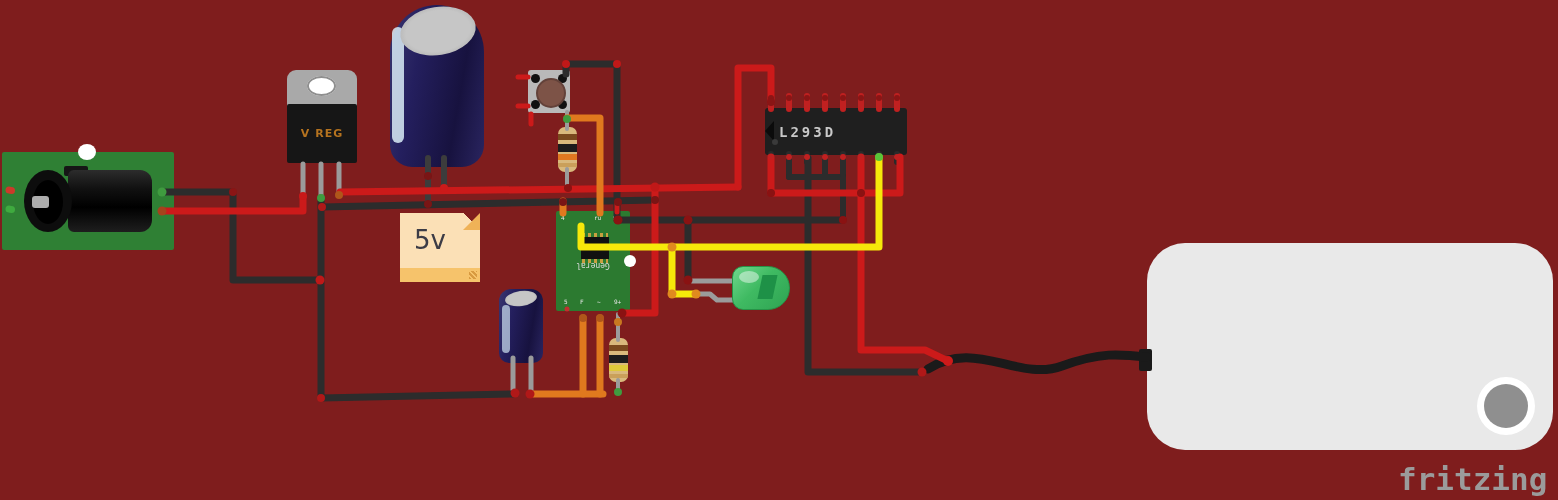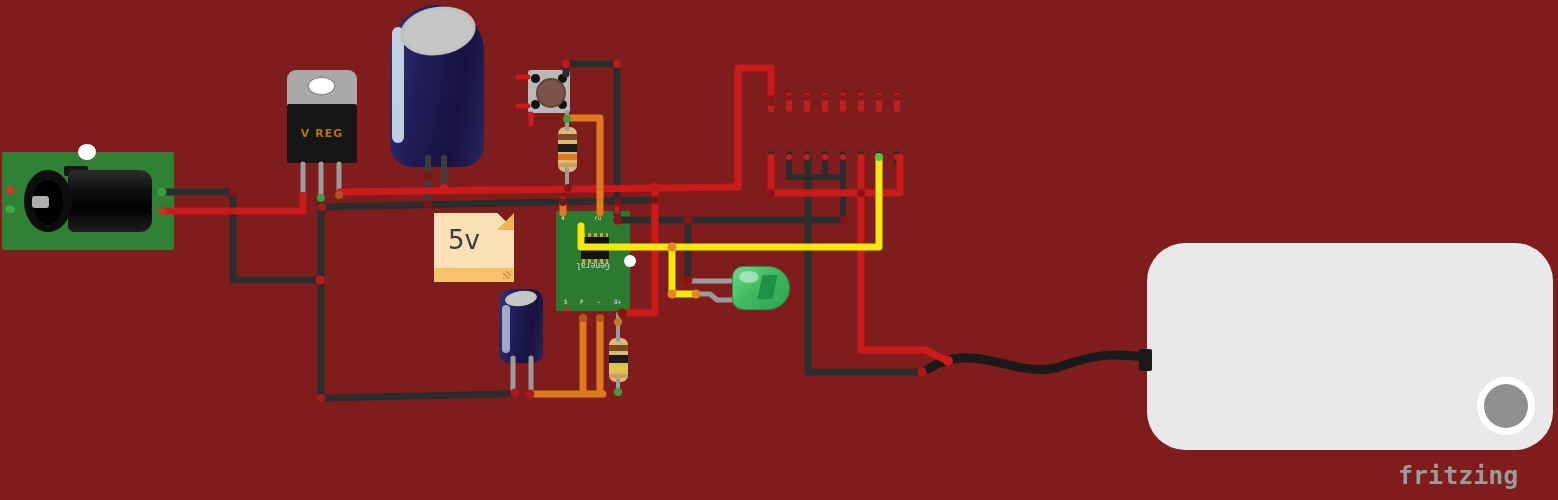--- a/index.html
+++ b/index.html
@@ -58,31 +58,31 @@
       background:linear-gradient(135deg,#6fd78c 0%,#3fba62 45%,#2ea352 100%);border:1px solid #279347;z-index:3;}
   #led .hi{position:absolute;left:6px;top:4px;width:20px;height:12px;background:rgba(255,255,255,.45);border-radius:50%;}
   #led .inner{position:absolute;left:27px;top:8px;width:15px;height:24px;background:#1e9147;transform:skewX(-12deg);}
   
   #motor{left:1147px;top:243px;width:406px;height:207px;background:#e9e9e9;border-radius:38px;}
   #motor .tab{position:absolute;left:-8px;top:106px;width:13px;height:22px;background:#1a1a1a;border-radius:2px;}
   #motor .ring{position:absolute;left:330px;top:134px;width:58px;height:58px;border-radius:50%;background:#fff;}
   #motor .disc{position:absolute;left:337px;top:141px;width:44px;height:44px;border-radius:50%;background:#8f8f8f;}
   
   .note{position:absolute;z-index:4;background:linear-gradient(225deg,transparent 12px,#fbe0b6 0);
-      color:#3c3c46;margin-left:34px;}
+      color:#3c3c46;}
   .note .fold{position:absolute;top:0;right:0;width:0;height:0;border-style:solid;border-width:0 17px 17px 0;border-color:transparent #efb257 transparent transparent;transform:rotate(90deg);}
   .note .strip{position:absolute;left:0;bottom:0;width:100%;height:14px;background:#f6c36b;}
   .note .grip{position:absolute;right:3px;bottom:3px;width:8px;height:8px;
       background:repeating-linear-gradient(45deg,#d89a40 0 1.5px,transparent 1.5px 3.5px);}
   #note-5v{left:400px;top:213px;width:80px;height:69px;font-size:26px;}
   #note-5v .txt{position:absolute;left:14px;top:12px;}
   #note-100k{left:635px;top:333px;width:107px;height:73px;font-size:21px;}
   #note-100k .txt{position:absolute;left:13px;top:18px;}
   
-  #fritzing{left:1398px;top:461px;font-family:"DejaVu Sans Mono",monospace;font-weight:bold;font-size:25px;color:#9b9b9b;z-index:4;}
+  #fritzing{left:1398px;top:461px;font-family:"DejaVu Sans Mono",monospace;font-weight:bold;font-size:31px;color:#9b9b9b;z-index:4;}
   
   #wires{position:absolute;left:0;top:0;z-index:2;}
 </style>
 </head>
 <body>
 
 <div id="stage">
 
   <div class="comp" id="jack-board">
     <div class="notch"></div>
@@ -128,20 +128,25 @@
       <div class="band" style="position: absolute; top: 27px; height: 6px; background: rgb(224, 120, 32); left: 0px; right: 0px;"></div>
       <div class="band" style="position: absolute; top: 36px; height: 4px; background: rgb(202, 160, 90); left: 0px; right: 0px;"></div>
     </div>
   <div class="comp resistor" id="resistor2">
       <div class="band" style="position: absolute; top: 7px; height: 6px; background: rgb(122, 74, 30); left: 0px; right: 0px;"></div>
       <div class="band" style="position: absolute; top: 17px; height: 8px; background: rgb(28, 28, 28); left: 0px; right: 0px;"></div>
       <div class="band" style="position: absolute; top: 27px; height: 6px; background: rgb(221, 201, 58); left: 0px; right: 0px;"></div>
       <div class="band" style="position: absolute; top: 36px; height: 4px; background: rgb(202, 160, 90); left: 0px; right: 0px;"></div>
     </div>
 
+  <div class="comp" id="l293d">
+    <div class="notch-tri"></div>
+    <div class="dot1"></div>
+    <span>L293D</span>
+  </div>
 
   <div class="comp" id="general-board">
     <div class="notch"></div>
     <div class="ic">
       <div class="pins" style="top:-4px;"></div>
       <div class="pins" style="bottom:-4px;"></div>
     </div>
     <div class="lbl">General</div>
     <div class="pl" style="left:5px;top:4px;">4</div>
     <div class="pl" style="left:38px;top:4px;">ru</div>

